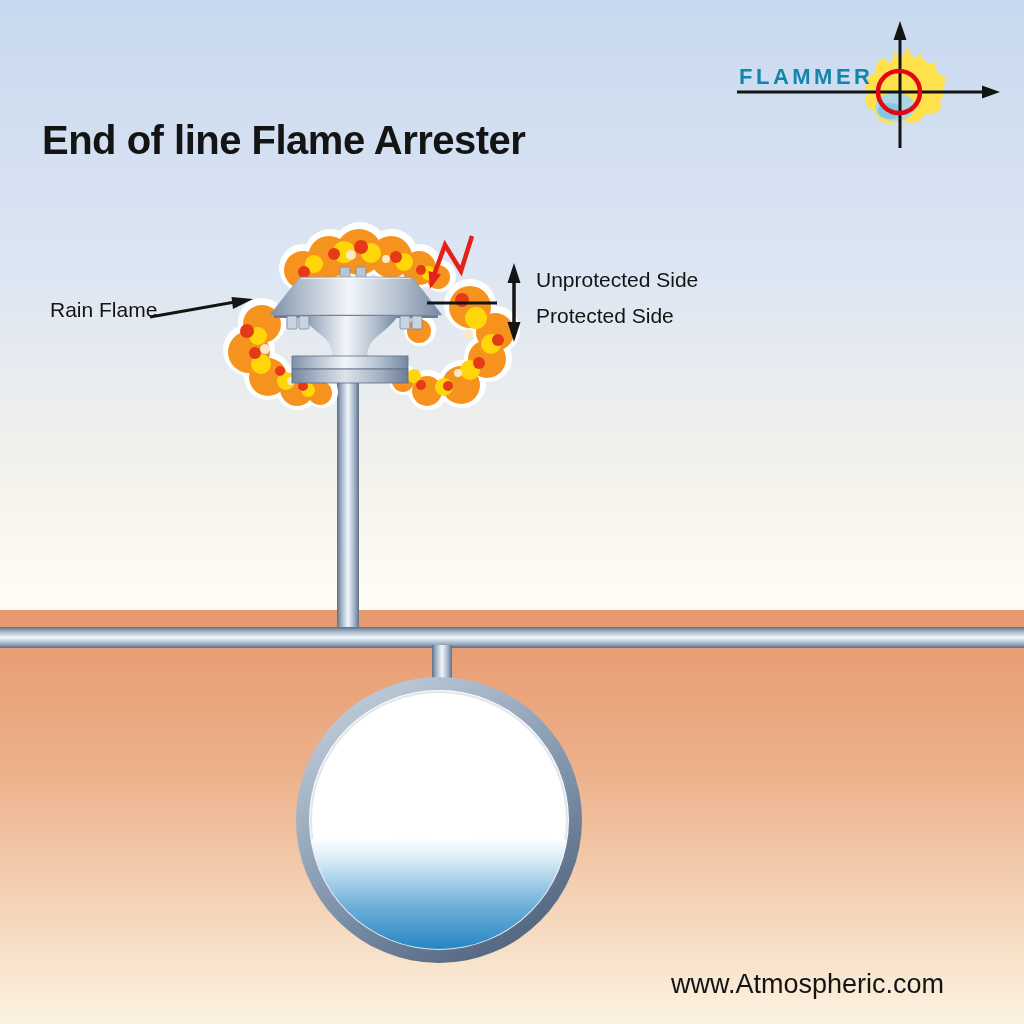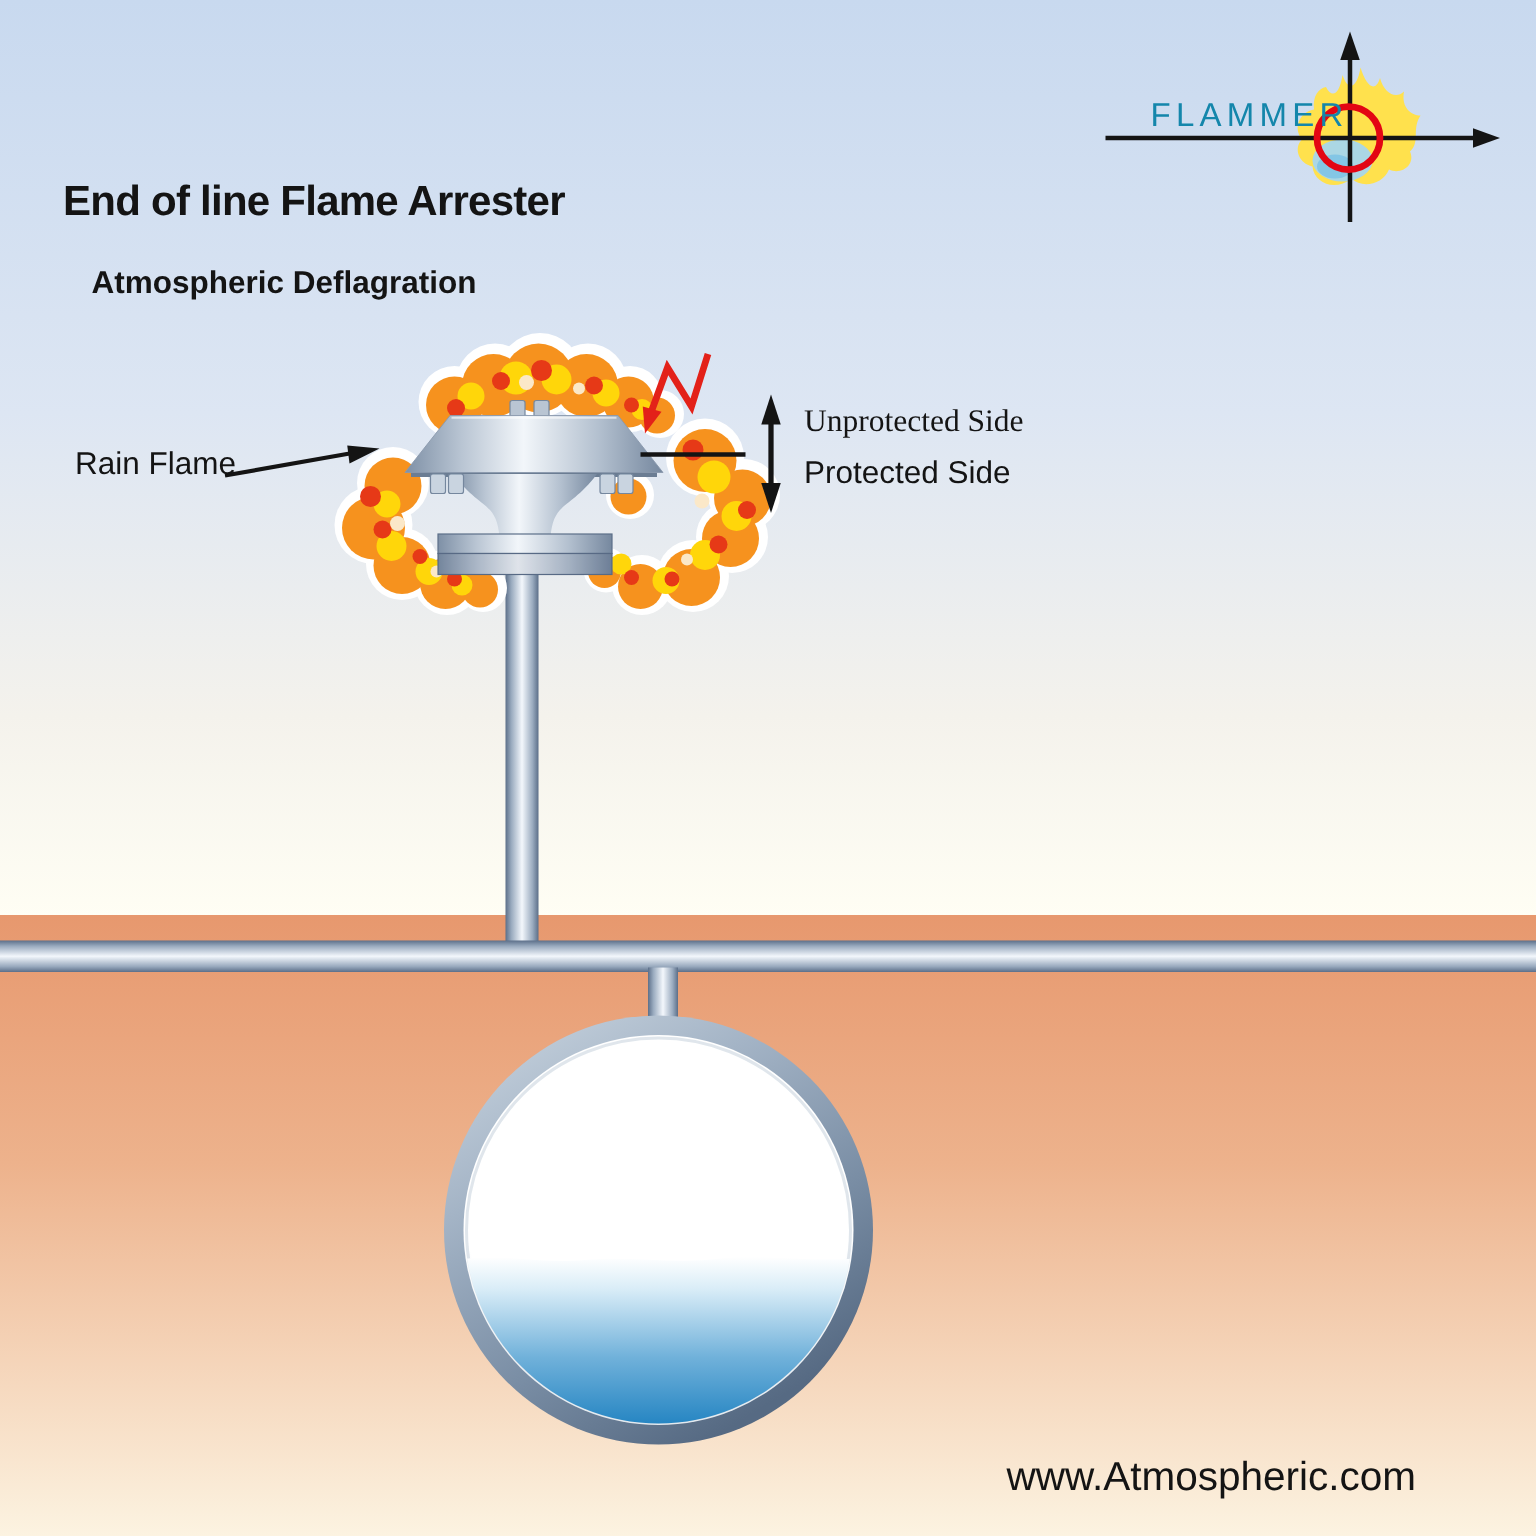--- a/index.html
+++ b/index.html
@@ -2,27 +2,27 @@
 <html><head>
 <meta charset="utf-8">
 <style>
   html,body{margin:0;padding:0;background:#e8e8e8;}
   .page{
     position:relative;width:1024px;height:1024px;overflow:hidden;
     font-family:"Liberation Sans",sans-serif;background:#fff;
   }
   .page svg{position:absolute;left:0;top:0;}
   .txt{position:absolute;white-space:nowrap;color:#141414;}
-  .title{left:42px;top:118px;font-size:28px;font-weight:bold;letter-spacing:-0.5px;}
+  .title{left:42px;top:118px;font-size:40px;font-weight:bold;letter-spacing:-0.5px;}
   .subtitle{left:61px;top:177px;font-size:21px;font-weight:bold;}
   .lbl{font-size:21px;}
   .lbl-rain{left:50px;top:298px;}
-  .lbl-unprot{left:536px;top:268px;font-family:Liberation Serif, serif;}
+  .lbl-unprot{left:536px;top:268px;}
   .lbl-prot{left:536px;top:304px;}
-  .logo-text{left:767px;top:64px;font-size:22px;font-weight:normal;letter-spacing:3.5px;color:#1486ab;}
+  .logo-text{left:739px;top:64px;font-size:22px;font-weight:bold;letter-spacing:3.5px;color:#1486ab;}
   .footer-url{left:671px;top:969px;font-size:27px;}
 </style>
 </head>
 <body>
 
 <div class="page">
 
   <svg width="1024" height="1024" viewBox="0 0 1024 1024">
     <defs>
       <linearGradient id="gSky" x1="0" y1="0" x2="0" y2="1">
@@ -240,20 +240,19 @@
         <line x1="900" y1="27" x2="900" y2="148"></line>
         <line x1="737" y1="92" x2="994" y2="92"></line>
       </g>
       <polygon points="900,21 893.5,40 906.5,40" fill="#141414"></polygon>
       <polygon points="1000,92 982,85.5 982,98.5" fill="#141414"></polygon>
       <circle cx="899" cy="92" r="21" fill="none" stroke-width="4.5" stroke="#e30613"></circle>
     </g>
   </svg>
 
   <div class="txt title">End of line Flame Arrester</div>
-  <div class="txt subtitle">Atmospheric Deflagration</div>
   <div class="txt lbl lbl-rain">Rain Flame</div>
   <div class="txt lbl lbl-unprot">Unprotected Side</div>
   <div class="txt lbl lbl-prot">Protected Side</div>
   <div class="txt logo-text">FLAMMER</div>
   <div class="txt footer-url">www.Atmospheric.com</div>
 
 </div>
 
 </body></html>

